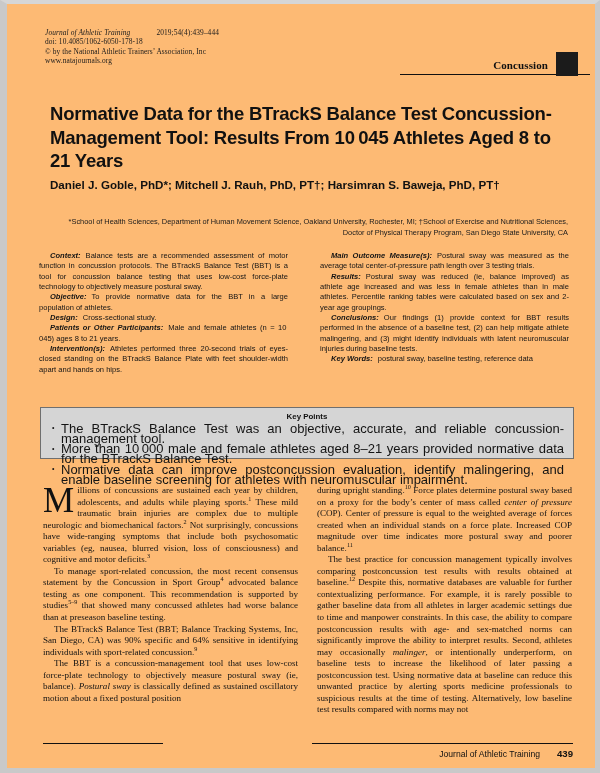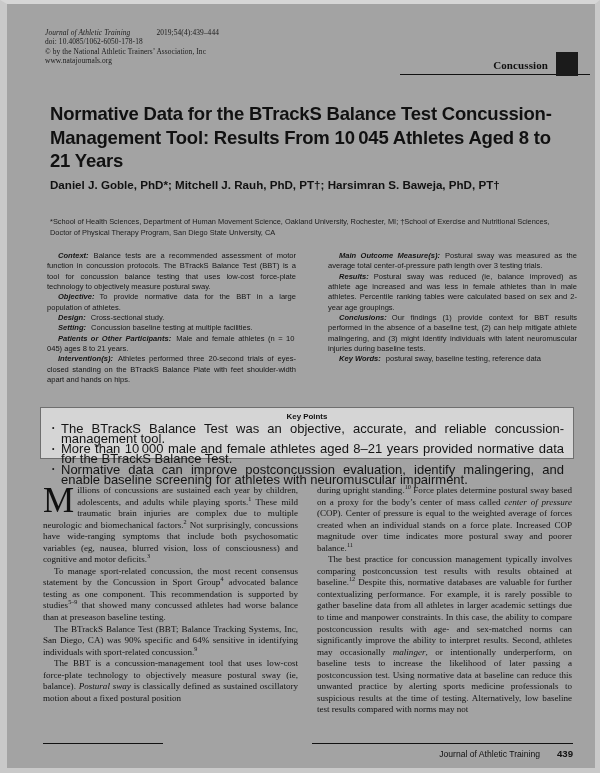--- a/index.html
+++ b/index.html
@@ -20,21 +20,21 @@
     background: #ffffff;
     box-sizing: border-box;
     border-left: 7px solid #c9c9c9;
     border-right: 5px solid #c9c9c9;
     border-top: 4px solid #d6d6d6;
     border-bottom: 5px solid #c9c9c9;
   }
   .sheet {
     position: absolute;
     left: 0; top: 0; right: 0; bottom: 0;
-    background: #a3a3a3;
+    background: #fdba74;
     padding: 7px;
   }
 
   
   .masthead {
     position: absolute;
     left: 38px;
     top: 24px;
     width: 300px;
     font-size: 7.4px;
@@ -110,26 +110,27 @@
   }
   .affil {
     position: absolute;
     left: 43px;
     top: 212px;
     width: 518px;
     font-family: "Liberation Sans", sans-serif;
     font-size: 7.4px;
     line-height: 11.2px;
     color: #1a1a1a;
+    text-align: right;
   }
 
   
   .abstract {
     position: absolute;
-    left: 40px;
+    left: 32px;
     top: 247px;
     width: 530px;
     display: flex;
     gap: 32px;
   }
   .abs-col {
     width: 256px;
     font-family: "Liberation Sans", sans-serif;
     font-size: 7.55px;
     line-height: 10.35px;
@@ -286,21 +287,20 @@
 
     <div class="authors">Daniel J. Goble, PhD*; Mitchell J. Rauh, PhD, PT†; Harsimran S. Baweja, PhD, PT†</div>
 
     <div class="affil">*School of Health Sciences, Department of Human Movement Science, Oakland University, Rochester, MI; †School of Exercise and Nutritional Sciences, Doctor of Physical Therapy Program, San Diego State University, CA</div>
 
     <div class="abstract">
       <div class="abs-col">
         <p class="abs-p"><span class="abs-lead">Context:</span><span class="abs-gap"></span><span>Balance tests are a recommended assessment of motor function in concussion protocols. The BTrackS Balance Test (BBT) is a tool for concussion balance testing that uses low-cost force-plate technology to objectively measure postural sway.</span></p>
         <p class="abs-p"><span class="abs-lead">Objective:</span><span class="abs-gap"></span><span>To provide normative data for the BBT in a large population of athletes.</span></p>
         <p class="abs-p"><span class="abs-lead">Design:</span><span class="abs-gap"></span><span>Cross-sectional study.</span></p>
-        <p class="abs-p"><span class="abs-lead">Setting:</span><span class="abs-gap"></span><span>Concussion baseline testing at multiple facilities.</span></p>
         <p class="abs-p"><span class="abs-lead">Patients or Other Participants:</span><span class="abs-gap"></span><span>Male and female athletes (n = 10 045) ages 8 to 21 years.</span></p>
         <p class="abs-p"><span class="abs-lead">Intervention(s):</span><span class="abs-gap"></span><span>Athletes performed three 20-second trials of eyes-closed standing on the BTrackS Balance Plate with feet shoulder-width apart and hands on hips.</span></p>
       </div>
       <div class="abs-col">
         <p class="abs-p"><span class="abs-lead">Main Outcome Measure(s):</span><span class="abs-gap"></span><span>Postural sway was measured as the average total center-of-pressure path length over 3 testing trials.</span></p>
         <p class="abs-p"><span class="abs-lead">Results:</span><span class="abs-gap"></span><span>Postural sway was reduced (ie, balance improved) as athlete age increased and was less in female athletes than in male athletes. Percentile ranking tables were calculated based on sex and 2-year age groupings.</span></p>
         <p class="abs-p"><span class="abs-lead">Conclusions:</span><span class="abs-gap"></span><span>Our findings (1) provide context for BBT results performed in the absence of a baseline test, (2) can help mitigate athlete malingering, and (3) might identify individuals with latent neuromuscular injuries during baseline tests.</span></p>
         <p class="abs-p kw-p"><span class="abs-lead">Key Words:</span><span class="abs-gap"></span><span>postural sway, baseline testing, reference data</span></p>
       </div>
     </div>

